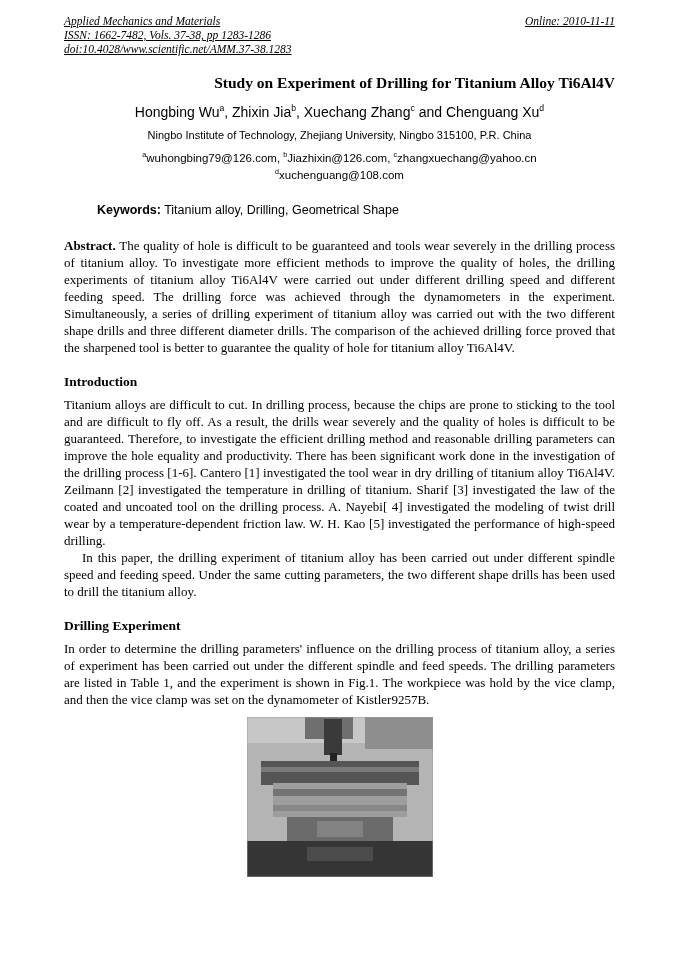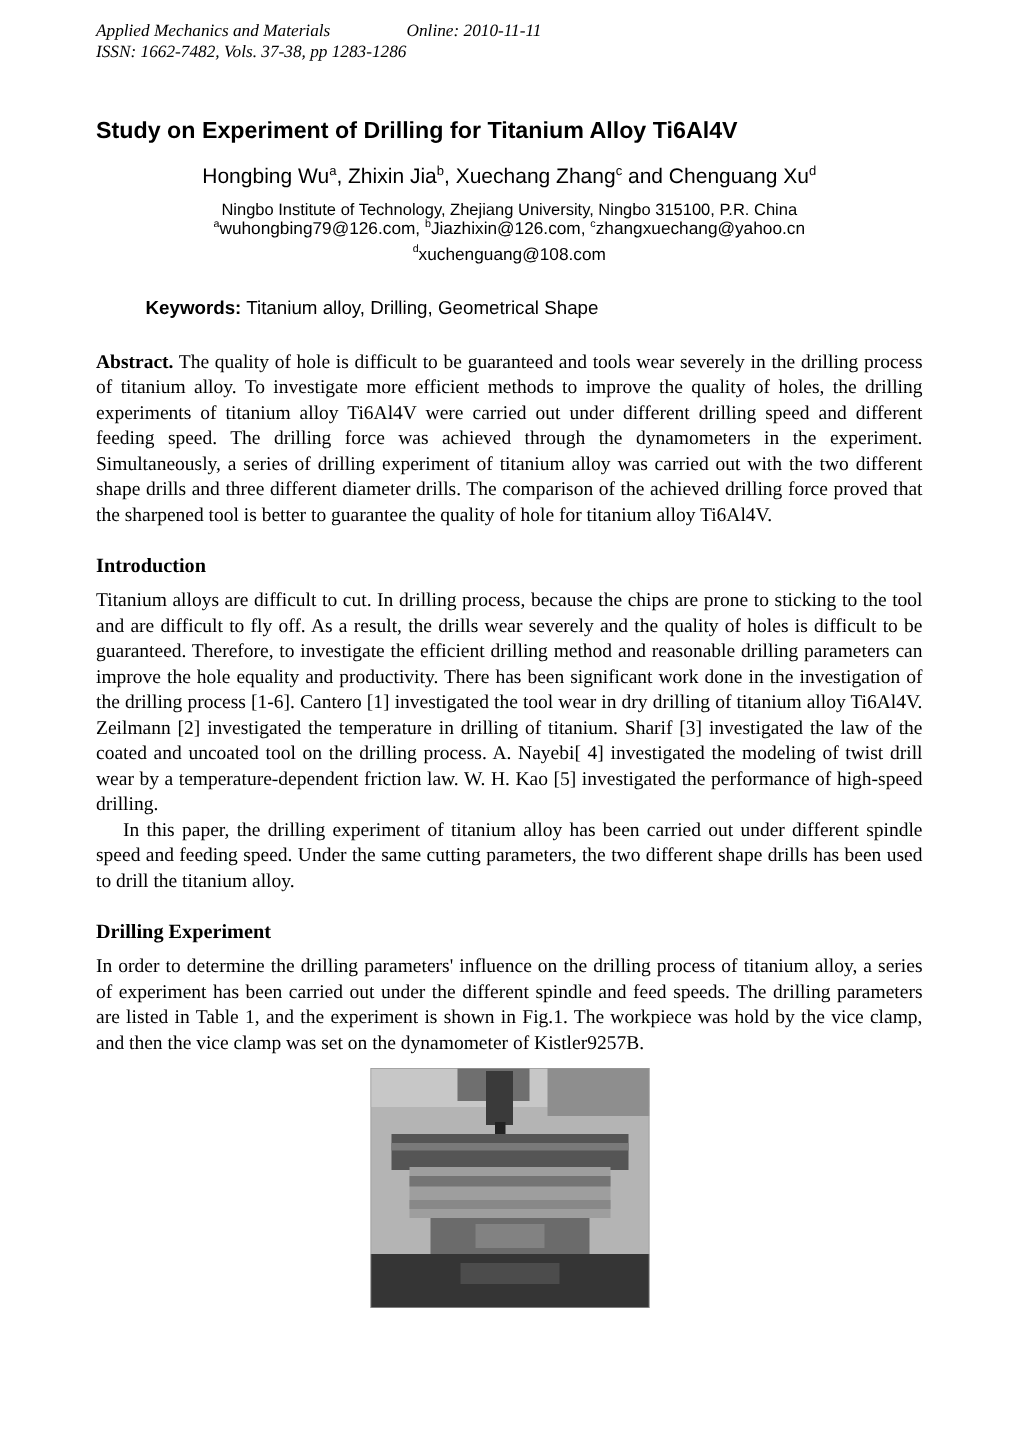--- a/index.html
+++ b/index.html
@@ -10,42 +10,43 @@
     color: #000;
   }
   .page {
     width: 678px; height: 959px;
     padding: 14px 63px 0 64px;
     overflow: hidden;
     background: #fff;
   }
   
   .jheader {
-    display: flex; align-items: flex-start;
+    display: flex; justify-content: space-between; align-items: flex-start;
     font-style: italic; font-size: 11.5px; line-height: 1.22;
     font-family: "Liberation Serif", serif;
+    text-decoration: underline;
   }
   
   .title {
-    margin-top: 37px;
-    font-family: Liberation Sans, sans-serif;
-    font-size: 15.5px; font-weight: bold; text-align: left;
+    margin-top: 18px;
+    font-family: Liberation Serif, serif;
+    font-size: 15.5px; font-weight: bold; text-align: right;
   }
   .authors {
     margin-top: 12px;
     font-family: "Liberation Sans", sans-serif;
     font-size: 14px; text-align: center;
   }
   .affiliation {
     margin-top: 9px;
     font-family: "Liberation Sans", sans-serif;
     font-size: 11px; text-align: center;
   }
   .emails {
-    margin-top: 1px;
+    margin-top: 11px;
     font-family: "Liberation Sans", sans-serif;
     font-size: 11.5px; text-align: center;
   }
   .emails2 {
     margin-top: 5px;
     font-family: "Liberation Sans", sans-serif;
     font-size: 11.5px; text-align: center;
   }
   sup { font-size: 0.62em; line-height: 0; }
   
@@ -82,20 +83,21 @@
 </style>
 </head>
 <body>
 
 <div class="page">
 
   <div class="jheader">
     <div>
       <div>Applied Mechanics and Materials</div>
       <div>ISSN: 1662-7482, Vols. 37-38, pp 1283-1286</div>
+      <div>doi:10.4028/www.scientific.net/AMM.37-38.1283</div>
     </div>
     <div>Online: 2010-11-11</div>
   </div>
 
   <h1 class="title">Study on Experiment of Drilling for Titanium Alloy Ti6Al4V</h1>
 
   <div class="authors">
     <span>Hongbing Wu</span><sup>a</sup><span>, </span><span>Zhixin Jia</span><sup>b</sup><span>, </span><span>Xuechang Zhang</span><sup>c</sup><span> and </span><span>Chenguang Xu</span><sup>d</sup>
   </div>
 

